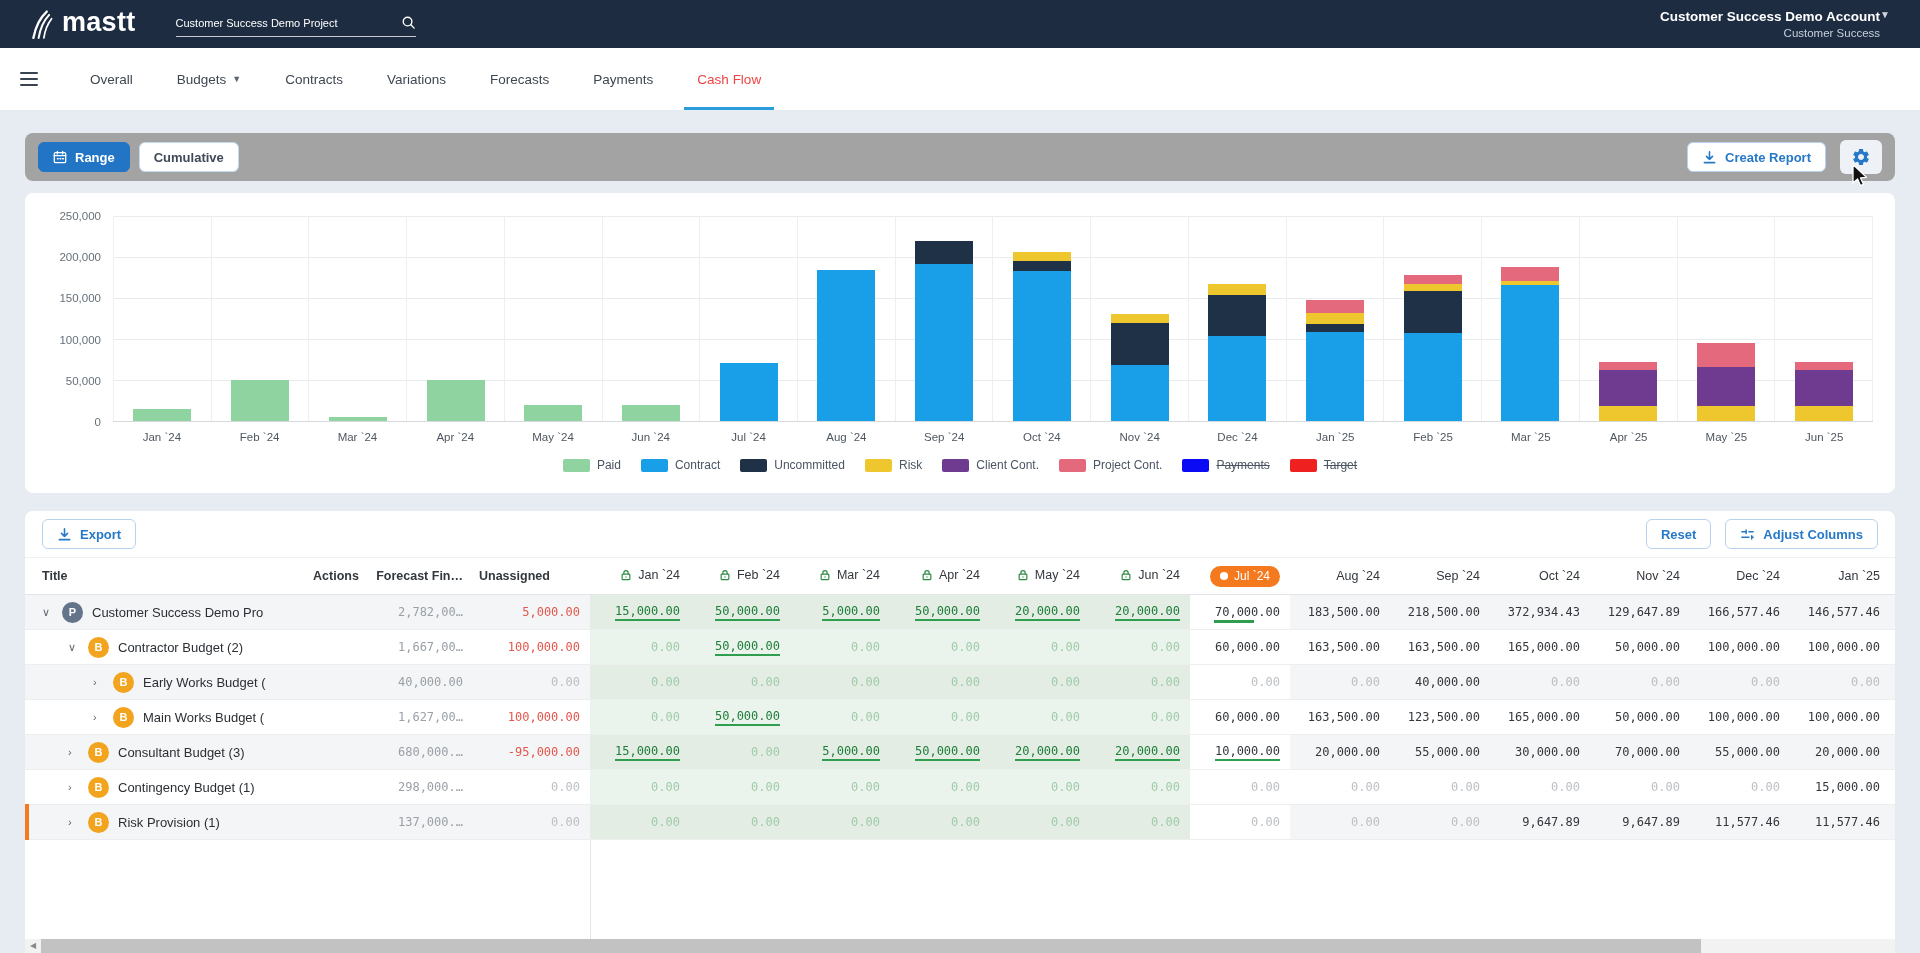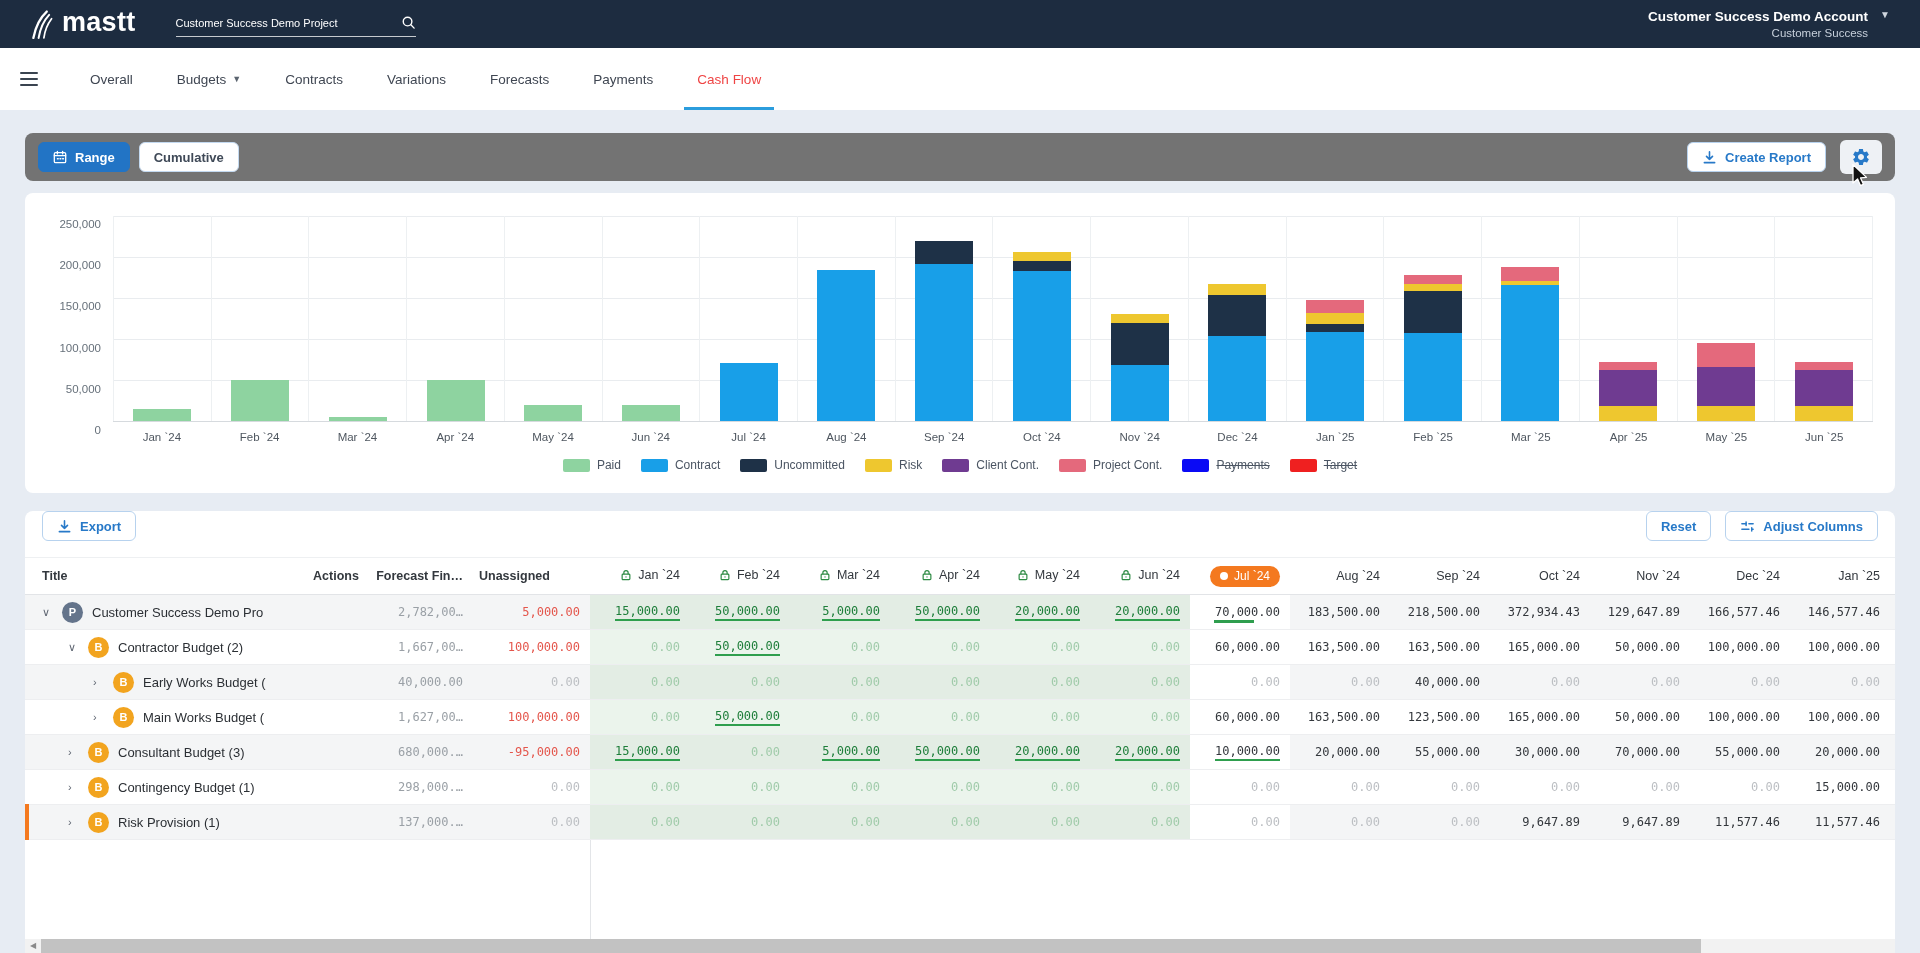--- a/index.html
+++ b/index.html
@@ -18,21 +18,21 @@
   }
   .logo { display:flex; align-items:center; gap:9px; }
   .logo-text { color:#fff; font-size:27px; font-weight:bold; letter-spacing:.3px; line-height:1; margin-top:-3px; }
   .searchbox {
     margin-left: 40px; width: 240px;
     display:flex; align-items:center; gap:10px;
     border-bottom: 1px solid rgba(255,255,255,.75);
     padding-bottom: 6px; padding-top: 4px;
   }
   .search-text { color:#fff; font-size:11px; flex:1; white-space:nowrap; }
-  .account { margin-left:auto; display:flex; align-items:flex-start; gap:12px; }
+  .account { margin-left:auto; display:flex; align-items:flex-start; }
   .account-text { text-align:right; }
   .account-name { color:#fff; font-size:13.5px; font-weight:bold; }
   .account-sub  { color:#c7d0db; font-size:11.5px; margin-top:3px; }
   .caret { color:#cfd6de; font-size:10px; }
 
   
   .navbar {
     height: 62px; background:#fff;
     display:flex; align-items:stretch; padding:0 12px;
   }
@@ -44,21 +44,21 @@
     font-size:13.5px; color:#3f4652; position:relative; cursor:pointer; white-space:nowrap;
   }
   .nav-tab.active { color:#ef4444; }
   .nav-tab.active::after {
     content:""; position:absolute; left:9px; right:9px; bottom:0; height:3px; background:#2b9ddd;
   }
   .nav-caret { font-size:9px; color:#5b646f; }
 
   
   .controls-bar {
-    margin:23px 25px 0; height:48px; background:#737373; border-radius:8px;
+    margin:23px 25px 0; height:48px; background:#a3a3a3; border-radius:8px;
     display:flex; align-items:center; padding:0 13px; gap:9px;
   }
   .btn {
     display:inline-flex; align-items:center; gap:8px; border-radius:6px;
     font-size:13px; font-weight:bold; height:30px; padding:0 14px;
     background:#fff; border:1px solid #b7d2ee; color:#2779c8; cursor:pointer;
     white-space:nowrap;
   }
   .btn-range { background:#2274c5; border-color:#2274c5; color:#fff; }
   .btn-cumulative { color:#3f4957; border-color:#c3d9f0; }
@@ -68,40 +68,40 @@
     display:flex; align-items:center; justify-content:center; cursor:pointer;
   }
 
   
   .chart-panel {
     margin:12px 25px 0; height:300px; background:#fff; border-radius:8px;
     padding-top:23px;
   }
   .chart-wrap { display:flex; }
   .y-axis { width:88px; position:relative; height:206px; }
-  .y-label { position:absolute; right:12px; transform:translateY(-50%); font-size:11.5px; color:#66707a;margin-top:8px; }
+  .y-label { position:absolute; right:12px; transform:translateY(-50%); font-size:11.5px; color:#66707a; }
   .plot { flex:1; margin-right:22px; position:relative; height:206px; border-bottom:1px solid #d6dade; }
   .hgrid { position:absolute; left:0; right:0; height:1px; background:#e9ecef; }
   .slots { position:absolute; left:0; right:0; top:0; bottom:0; display:flex; }
   .slot { flex:1; border-left:1px solid #edf0f2; position:relative; }
   .slot:last-child { border-right:1px solid #edf0f2; }
   .bar { position:absolute; bottom:0; left:20%; width:60%; display:flex; flex-direction:column-reverse; }
   .x-labels { display:flex; margin-left:88px; margin-right:22px; padding-top:9px; }
   .x-label { flex:1; text-align:center; font-size:11.5px; color:#4e565f; }
   .legend { display:flex; justify-content:center; gap:20px; margin-top:15px; }
   .legend-item { display:flex; align-items:center; gap:7px; font-size:12px; color:#4b5563; }
   .legend-swatch { width:27px; height:13px; border-radius:2px; }
   .strike { text-decoration:line-through; }
 
   
   .table-panel {
     margin:18px 25px 0; height:442px; background:#fff; border-radius:8px 8px 0 0;
     position:relative; overflow:hidden;
   }
-  .table-toolbar { height:46px; display:flex; align-items:flex-start; padding:0 17px; }
+  .table-toolbar { height:46px; display:flex; align-items:center; padding:0 17px; }
   .grid-header {
     display:flex; height:38px; align-items:center;
     border-top:1px solid #eef0f2; border-bottom:1px solid #e2e4e7;
     font-size:12.5px; color:#33383e;
   }
   .gh-left { font-weight:bold; }
   .c-title { width:280px; padding-left:17px; }
   .c-actions { width:62px; text-align:center; }
   .c-forecast { width:100px; text-align:right; padding-right:4px; }
   .c-unassigned { width:123px; padding-left:12px; }

